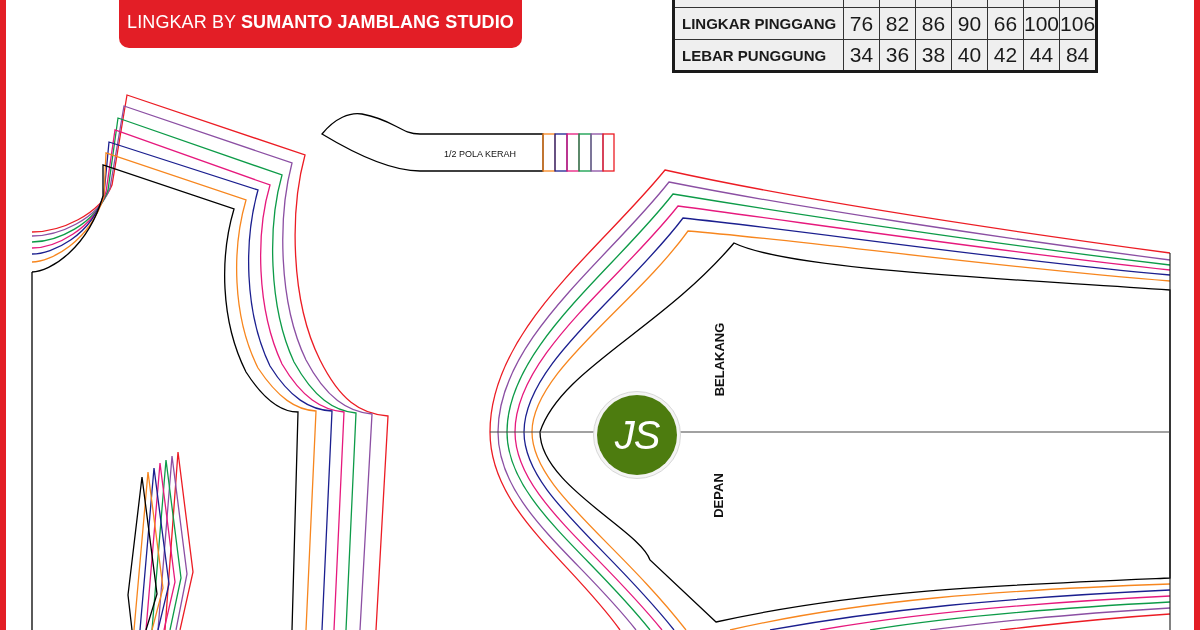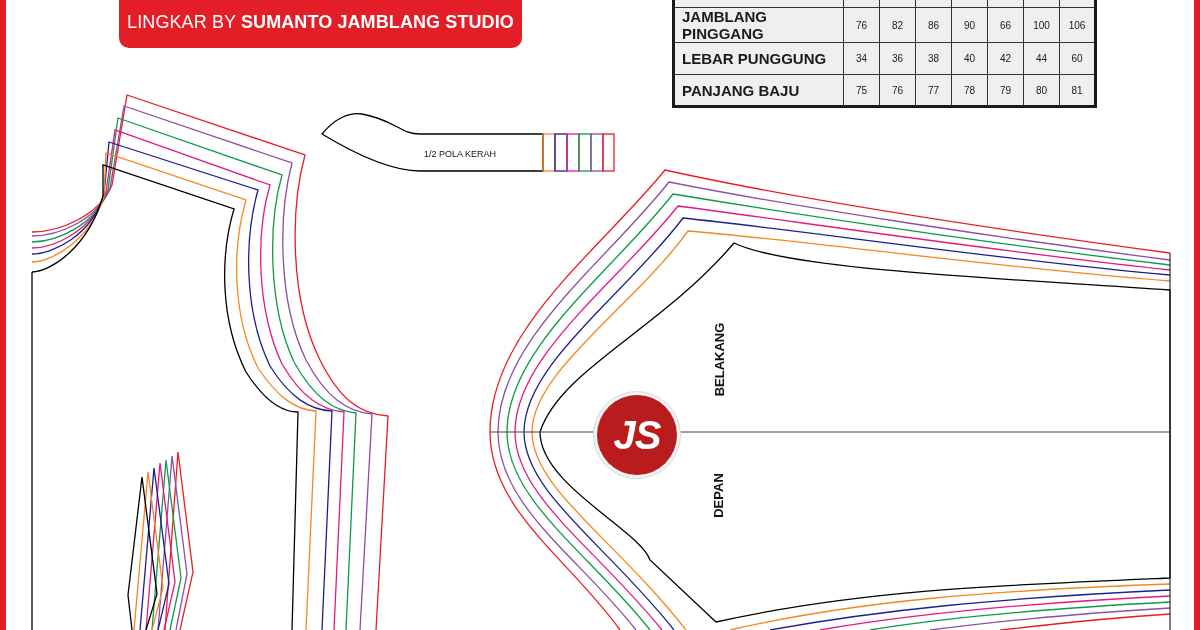--- a/index.html
+++ b/index.html
@@ -11,39 +11,39 @@
       position: absolute; left: 119px; top: -10px; width: 403px; height: 58px;
       background: #e31e26; border-radius: 0 0 10px 10px;
       color: #ffffff; font-size: 18px; text-align: center; line-height: 64px; letter-spacing: 0.1px;
     }
     .header-banner b { font-weight: bold; margin-top: 26px; }
     .size-table {
       position: absolute; left: 672px; top: -4px; border-collapse: collapse;
       border: 3px solid #1a1a1a; background: #efefef;
     }
     .size-table td {
-      border: 1px solid #333; height: 32px; font-size: 10px; color: #1a1a1a;
+      border: 1px solid #333; height: 32px; font-size: 21px; color: #1a1a1a;
       text-align: center; width: 36px; padding: 0;
     }
     .size-table td.lbl { width: 170px; text-align: left; padding-left: 7px; font-weight: bold; font-size: 15px; }
     .size-table tr.ghost td { height: 10px; }
     svg.pattern { position: absolute; left: 0; top: 0; }
     .rot-label {
       position: absolute; font-weight: bold; font-size: 13px; color: #111;
       transform: rotate(-90deg); transform-origin: center center; white-space: nowrap;
     }
-    .collar-label { position: absolute; left: 424px; top: 149px; font-size: 9px; color: #111; }
+    .collar-label { position: absolute; left: 444px; top: 149px; font-size: 9px; color: #111; }
     .logo {
       position: absolute; left: 593px; top: 391px; width: 88px; height: 88px; border-radius: 50%;
       background: #f4f4f4; border: 1px solid #d8d8d8; display: flex; align-items: center; justify-content: center;
     }
     .logo-inner {
-      width: 80px; height: 80px; border-radius: 50%; background: #b91c1c;
+      width: 80px; height: 80px; border-radius: 50%; background: #4d7c0f;
       display: flex; align-items: center; justify-content: center;
-      color: #ffffff; font-weight: bold; font-style: italic; font-size: 40px; letter-spacing: -1px;
+      color: #ffffff; font-weight: normal; font-style: italic; font-size: 40px; letter-spacing: -1px;
     }
   </style>
 </head>
 <body>
 
 <div class="frame-left"></div>
 <div class="frame-right"></div>
 
 <div class="header-banner">
   <span>LINGKAR BY</span>
@@ -56,48 +56,38 @@
     <td class="lbl"></td>
         <td></td>
         <td></td>
         <td></td>
         <td></td>
         <td></td>
         <td></td>
         <td></td>
   </tr>
   <tr>
-    <td class="lbl">JAMBLANG PINGGANG</td>
+    <td class="lbl">LINGKAR PINGGANG</td>
     <td>76</td>
     <td>82</td>
     <td>86</td>
     <td>90</td>
     <td>66</td>
     <td>100</td>
     <td>106</td>
   </tr>
   <tr>
     <td class="lbl">LEBAR PUNGGUNG</td>
     <td>34</td>
     <td>36</td>
     <td>38</td>
     <td>40</td>
     <td>42</td>
     <td>44</td>
-    <td>60</td>
-  </tr>
-  <tr>
-    <td class="lbl">PANJANG BAJU</td>
-    <td>75</td>
-    <td>76</td>
-    <td>77</td>
-    <td>78</td>
-    <td>79</td>
-    <td>80</td>
-    <td>81</td>
+    <td>84</td>
   </tr>
 </tbody>
   </table>
 
 <svg class="pattern" width="1200" height="630" viewBox="0 0 1200 630" fill="none" stroke-width="1.3">
 
   <g>
 
     <path stroke="#ec1c24" d="M32,232 C60,232 100,215 112,185 L127,95 L305,155 C290,210 290,300 320,360 C340,400 360,414 388,416 L376,630"></path>
     <path stroke="#8b4fa3" d="M32,236 C58,236 98,220 110,188 L124,106 L292,163 C278,216 278,302 306,360 C326,398 348,412 372,414 L360,630"></path>

